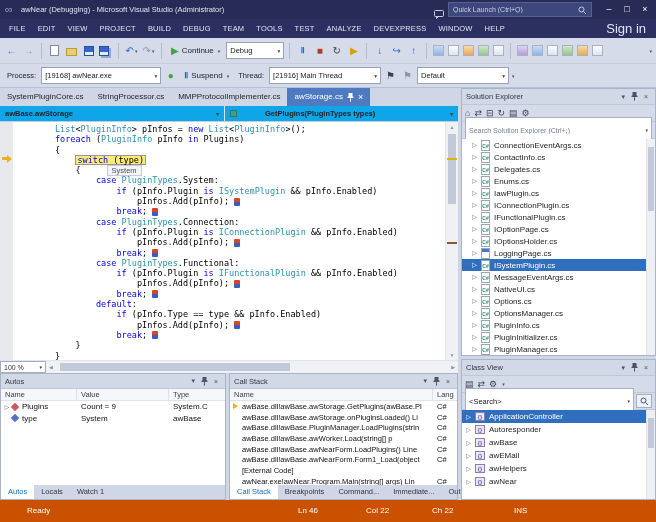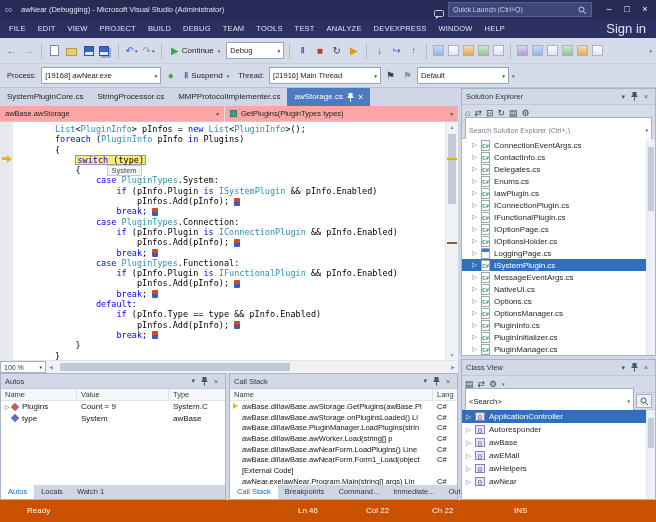--- a/index.html
+++ b/index.html
@@ -45,25 +45,25 @@
 
   
   .tabstrip { position:absolute; left:0; top:88px; width:458px; height:18px; display:flex; align-items:flex-end; }
   .doc-tab { height:18px; padding:0 7px; font-size:8px; line-height:18px; color:#1E1E1E; white-space:nowrap; display:flex; align-items:center; gap:4px; }
   .doc-tab.active { background:var(--active-tab-bg,#4D7AC1); color:#fff; }
   .tab-close { font-size:9px; line-height:10px; }
   .tab-pin { display:inline-flex; }
   .doc-list-dd { position:absolute; right:3px; top:93px; font-size:6px; color:#3A4354; }
 
   
-  .navbar { position:absolute; left:0; top:106px; width:458px; height:16px; background:#fca5a5; border-bottom:1px solid #C5CCDA; display:flex; }
+  .navbar { position:absolute; left:0; top:106px; width:458px; height:16px; background:#0ea5e9; border-bottom:1px solid #C5CCDA; display:flex;font-weight:bold; }
   .nav-combo { display:flex; align-items:center; font-size:7.5px; color:#222; padding:0 5px; white-space:nowrap; overflow:hidden; }
   .nav-combo .caret { margin-left:auto; font-size:5.5px; color:#444; }
   .nav-scope { width:225px; border-right:1px solid #DDE2EA; }
-  .nav-member { flex:1; }
+  .nav-member { flex:1;gap:24px; }
   .member-icon { width:7px; height:7px; background:#3D9E8C; border:1px solid #2E7A6C; margin-right:4px; flex:none; }
 
   
   .editor { position:absolute; left:0; top:122px; width:458px; height:238px; background:var(--editor-bg,#fff); }
   .gutter { position:absolute; left:0; top:0; bottom:0; width:13px; background:#E8E9ED; }
   .cur-arrow { position:absolute; left:2px; top:35px; width:5px; height:3px; background:#EDB220; }
   .cur-arrow::after { content:""; position:absolute; left:5px; top:-2.5px; border:4px solid transparent; border-left:5px solid #EDB220; }
   .code { position:absolute; left:13px; top:0; right:13px; bottom:0; overflow:hidden; padding:2px 0 17px 42px; font-family:"DejaVu Sans Mono", monospace; font-size:8.5px; line-height:10.3px; white-space:pre; }
   .code-line { height:10.3px; }
   .tk-k { color:var(--keyword,#0000EE); }

